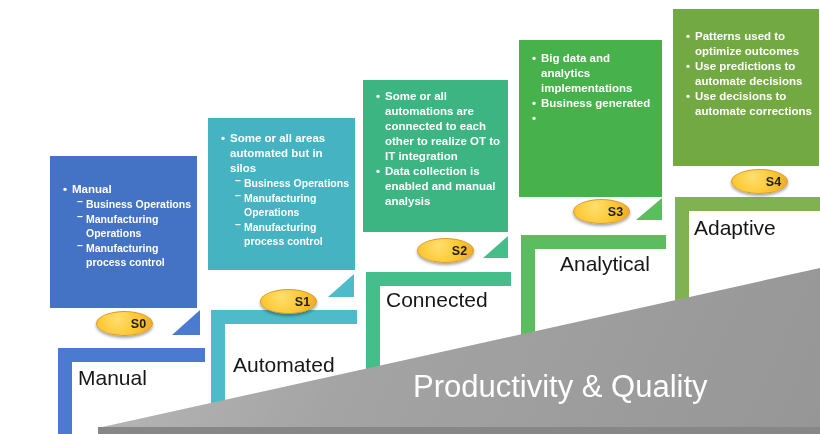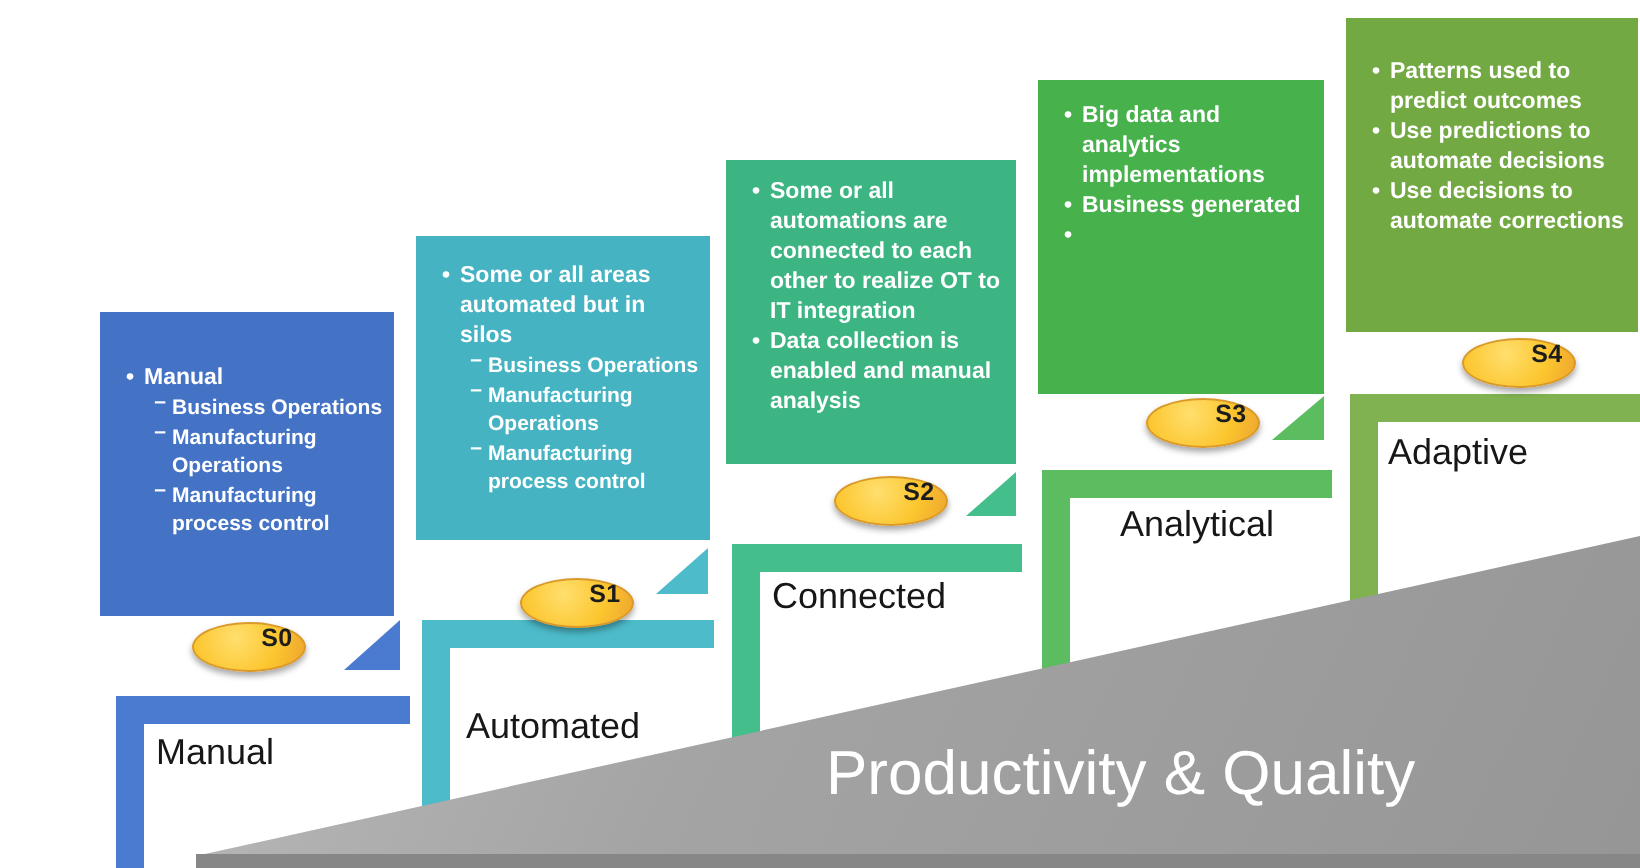--- a/index.html
+++ b/index.html
@@ -39,29 +39,30 @@
   
   .badge {
     position: absolute;
     width: 57px;
     height: 25px;
     border-radius: 50%;
     background: radial-gradient(circle at 38% 30%, #ffdf6e 0%, #fcc62f 55%, #eda42e 100%);
     border: 1px solid #d99a2b;
     box-shadow: 0 2px 3px rgba(0,0,0,0.35);
     display: flex;
+    align-items: center;
     justify-content: center;
     z-index: 4;
     padding-left: 28px;
   }
   .badge-text { font-size: 12.5px; font-weight: bold; color: #1c1c1c; letter-spacing: 0.2px; }
   
   .stage-label {
     position: absolute;
-    font-size: 18px;
+    font-size: 21px;
     color: #171717;
     white-space: nowrap;
     z-index: 3;
   }
   
   .ramp {
     position: absolute;
     left: 98px; top: 268px;
     width: 722px; height: 160px;
     clip-path: polygon(0 100%, 100% 0, 100% 100%);
@@ -197,21 +198,21 @@
       <span class="badge-text">S3</span>
     </div>
     <div class="stage-label" style="left:560px; top:252px;">Analytical</div>
   </div>
 
   <div>
     <div class="card" style="left: 673px; top: 9px; width: 146px; height: 157px; padding-top: 20px; background-color: rgb(115, 169, 66);">
       <div class="bullets">
           <div class="bullet l1">
             <span class="marker">•</span>
-            <span class="btext">Patterns used to predict outcomes</span>
+            <span class="btext">Patterns used to optimize outcomes</span>
           </div>
           <div class="bullet l1">
             <span class="marker">•</span>
             <span class="btext">Use predictions to automate decisions</span>
           </div>
           <div class="bullet l1">
             <span class="marker">•</span>
             <span class="btext">Use decisions to automate corrections</span>
           </div>
         </div>

